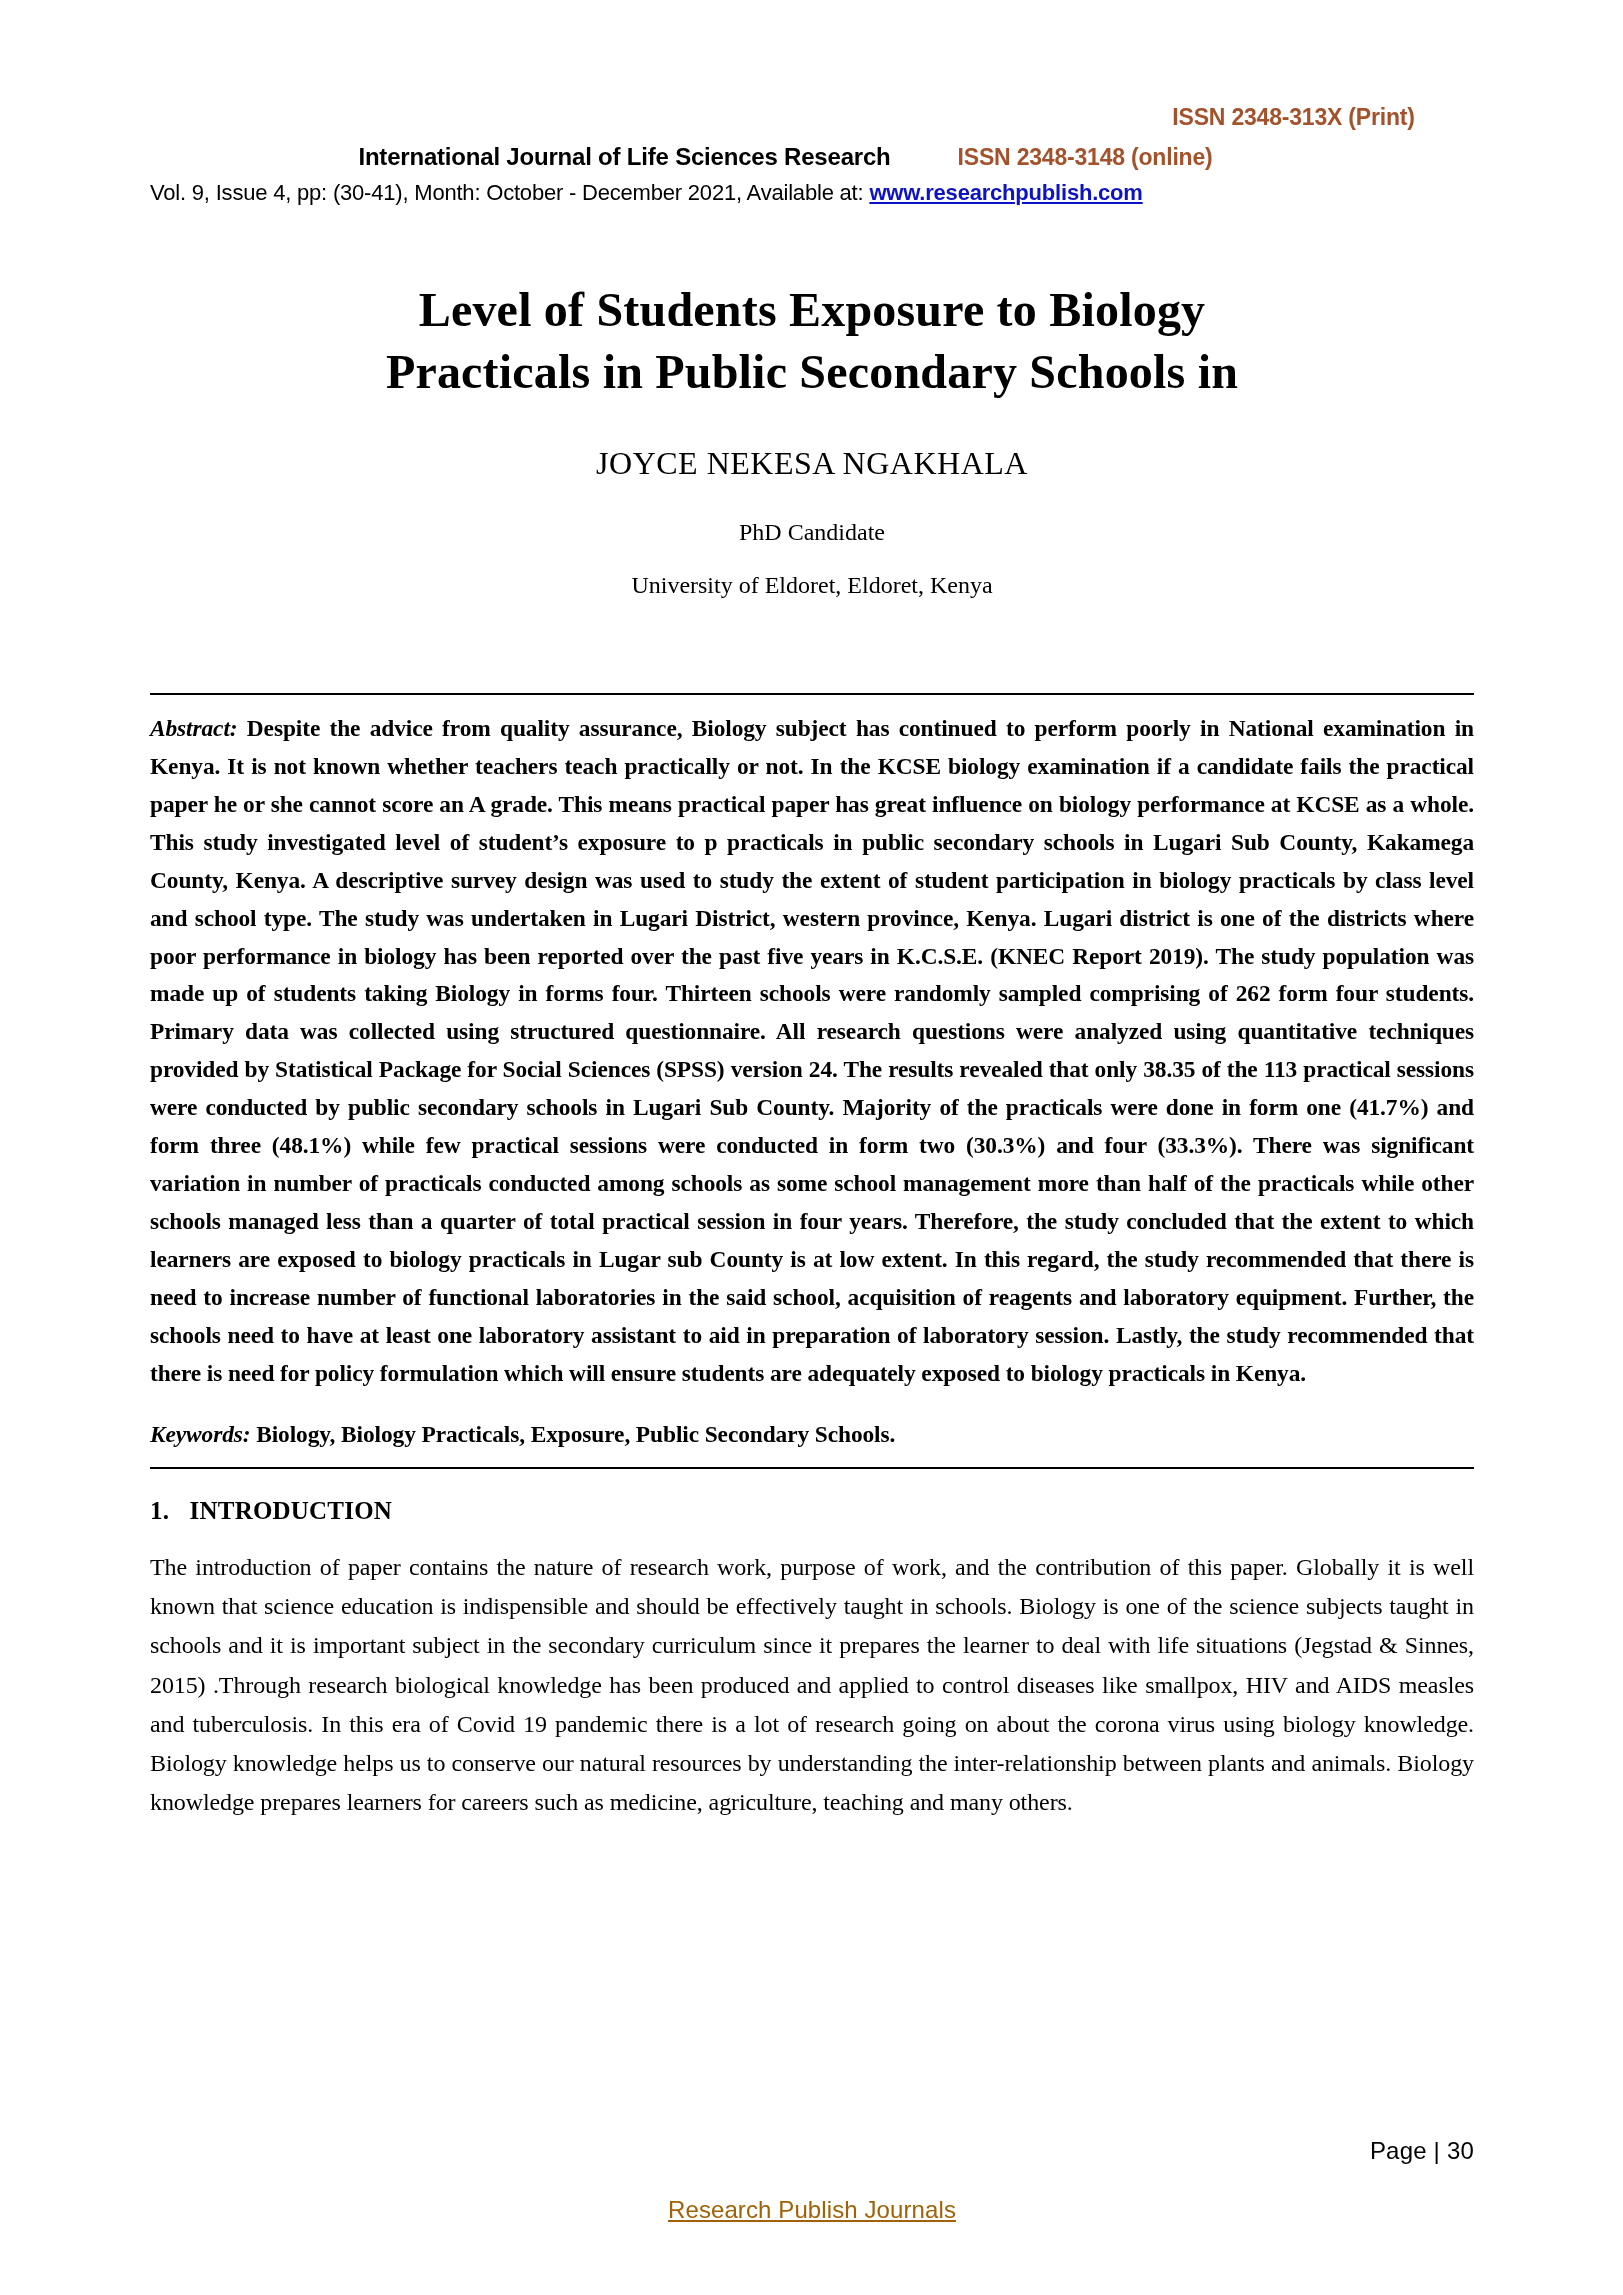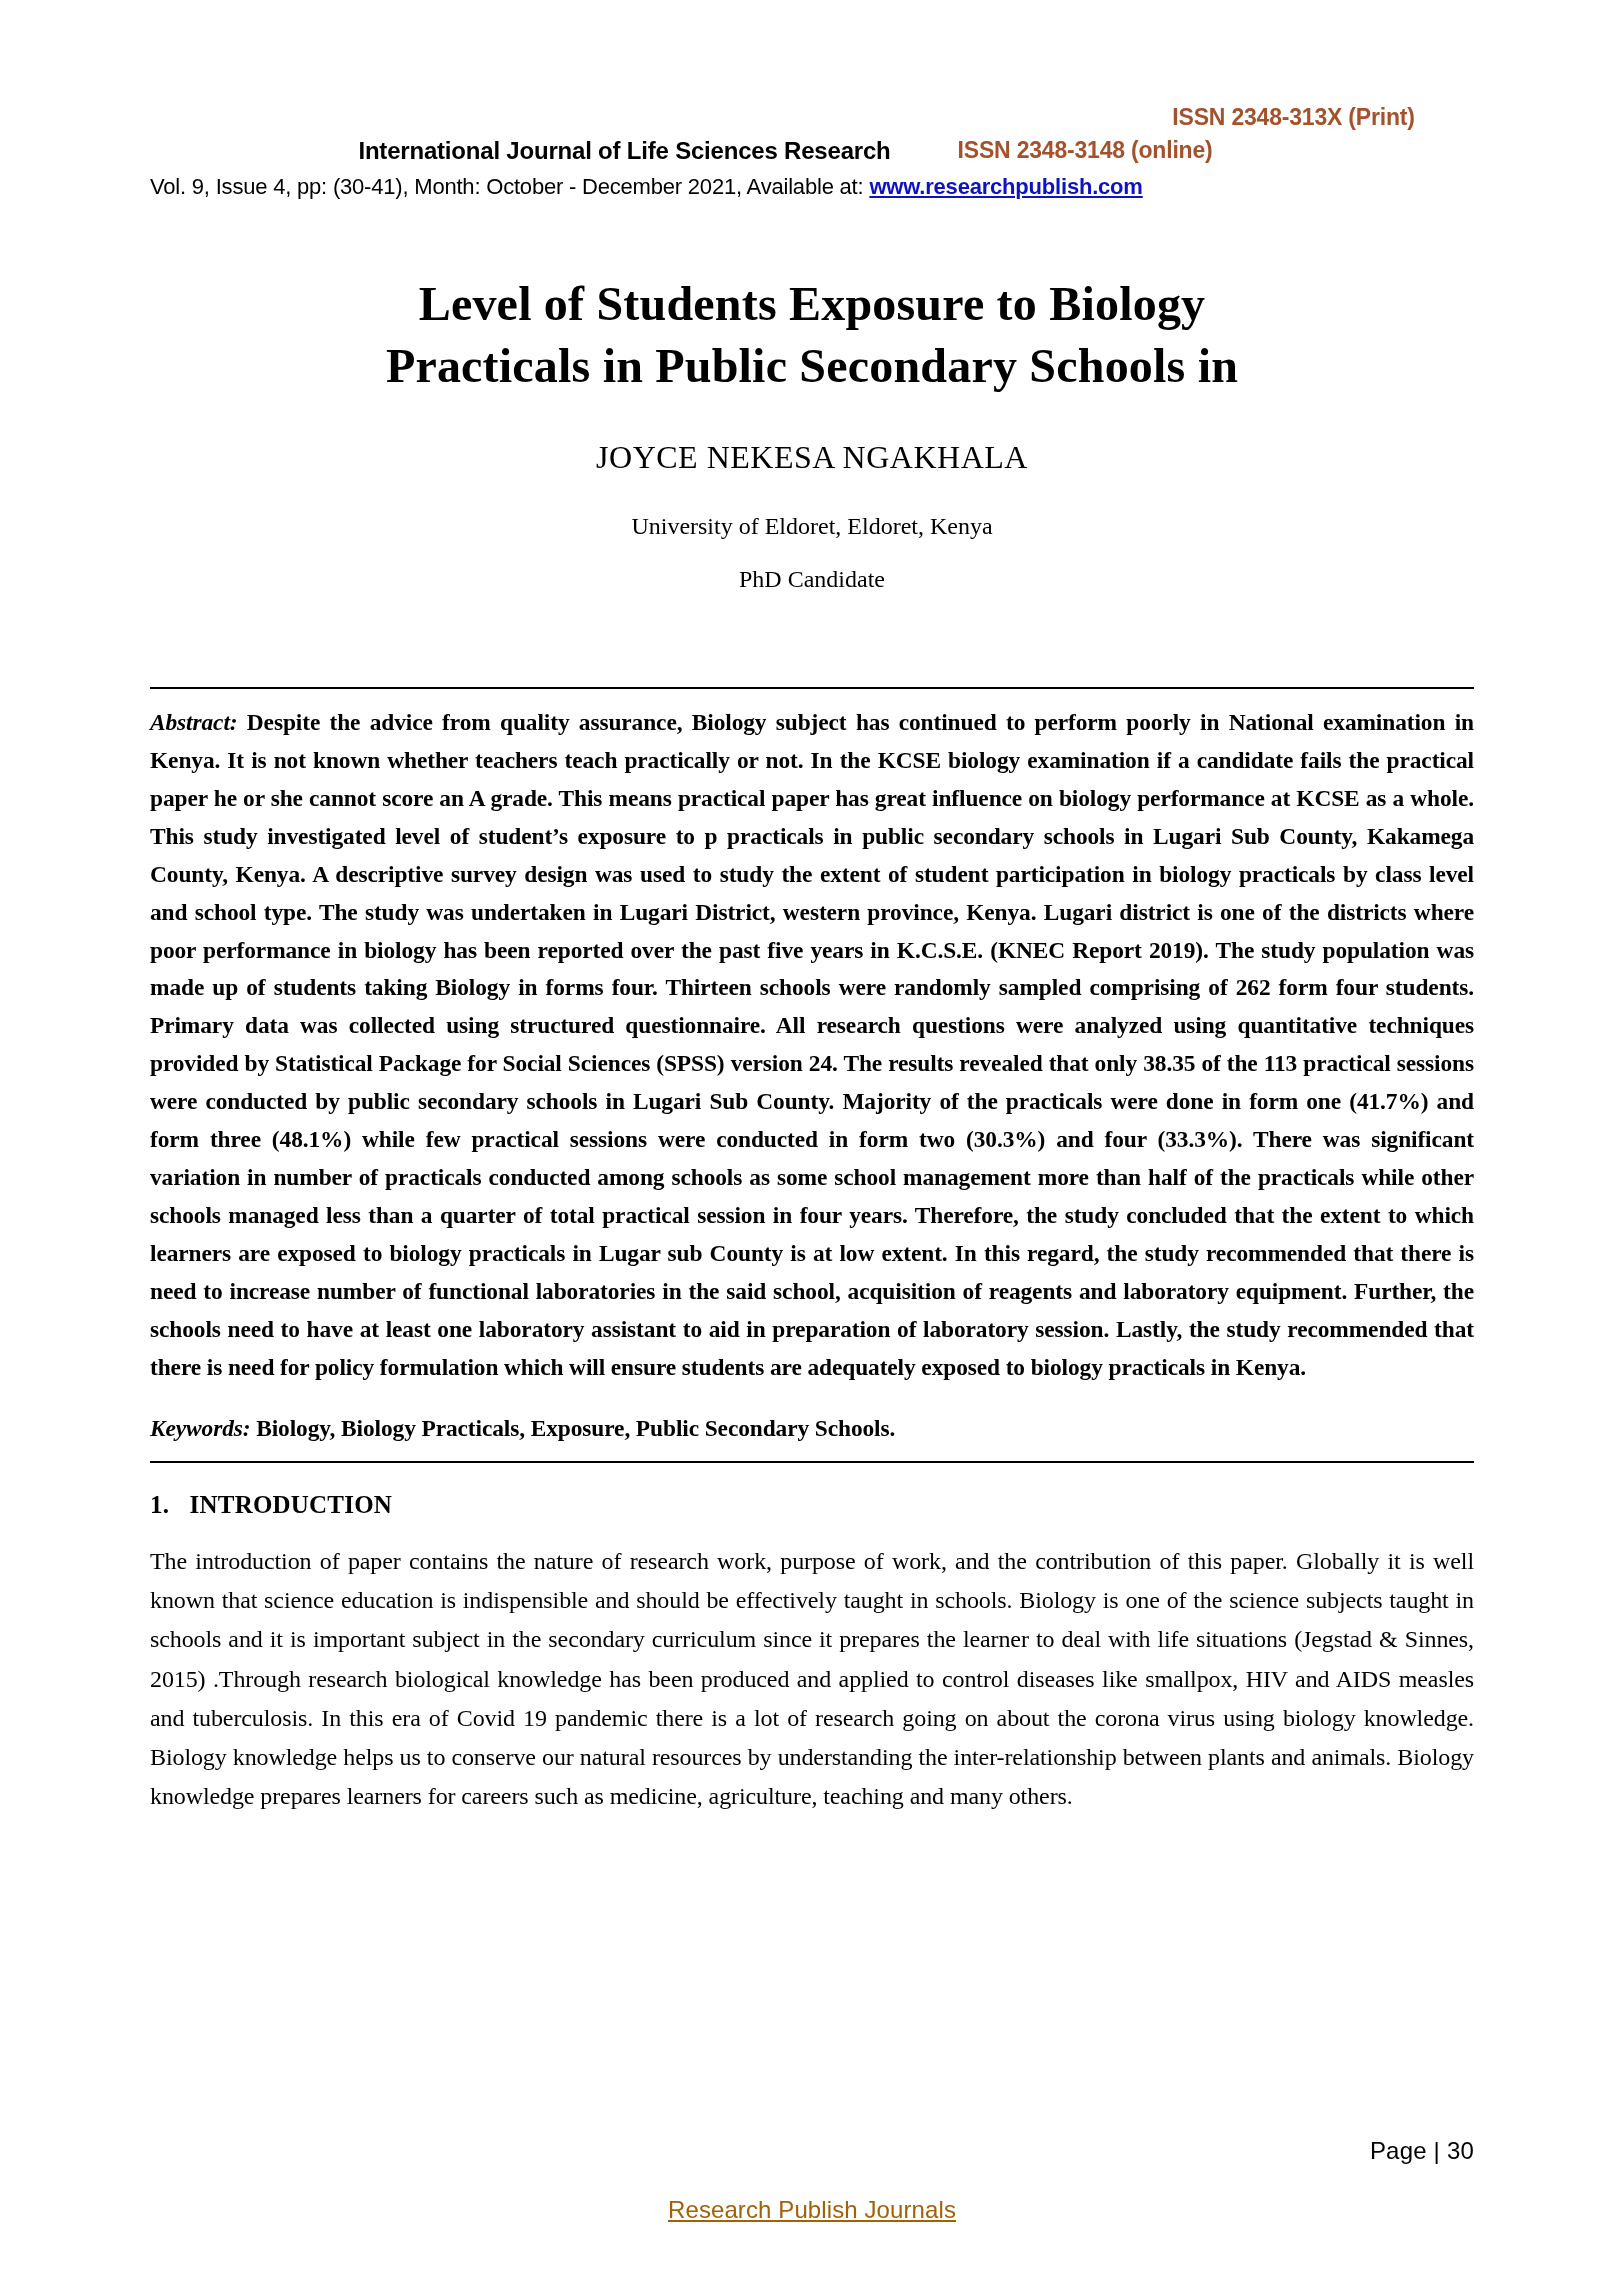--- a/index.html
+++ b/index.html
@@ -35,22 +35,22 @@
   }
   .mast-row1 {
     display: flex;
     justify-content: flex-end;
     align-items: baseline;
     margin-top: 10px;
   }
   .mast-row2 {
     display: flex;
     justify-content: center;
-    align-items: flex-start;
-    margin-top: 0;
+    align-items: flex-end;
+    margin-top: 6px;
   }
   .mast-row3 {
     margin-top: 3.1px;
     font-size: 22px;
     letter-spacing: -0.2px;
   }
   .issn {
     color: #A4522B;
     font-weight: bold;
     font-size: 23px;
@@ -190,22 +190,22 @@
   </div>
 
   <h1 class="title">
     <span class="title-line">Level of Students Exposure to Biology</span>
     <span class="title-line">Practicals in Public Secondary Schools in</span>
   </h1>
 
   <div class="author">JOYCE NEKESA NGAKHALA</div>
 
   <div class="affil">
+    <span class="affil-line">PhD Candidate</span>
     <span class="affil-line">University of Eldoret, Eldoret, Kenya</span>
-    <span class="affil-line">PhD Candidate</span>
   </div>
 
   <div class="abstract-wrap">
     <hr class="rule">
     <p class="abstract">
       <span class="lead">Abstract:</span>
       <span>Despite the advice from quality assurance, Biology subject has continued to perform poorly in National examination in Kenya. It is not known whether teachers teach practically or not. In the KCSE biology examination if a candidate fails the practical paper he or she cannot score an A grade. This means practical paper has great influence on biology performance at KCSE as a whole. This study investigated level of student’s exposure to p practicals in public secondary schools in Lugari Sub County, Kakamega County, Kenya. A descriptive survey design was used to study the extent of student participation in biology practicals by class level and school type. The study was undertaken in Lugari District, western province, Kenya. Lugari district is one of the districts where poor performance in biology has been reported over the past five years in K.C.S.E. (KNEC Report 2019). The study population was made up of students taking Biology in forms four.  Thirteen schools were randomly sampled comprising of 262 form four students. Primary data was collected using structured questionnaire. All research questions were analyzed using quantitative techniques provided by Statistical Package for Social Sciences (SPSS) version 24. The results revealed that only 38.35 of the 113 practical sessions were conducted by public secondary schools in Lugari Sub County. Majority of the practicals were done in form one (41.7%) and form three (48.1%) while few practical sessions were conducted in form two (30.3%) and four (33.3%). There was significant variation in number of practicals conducted among schools as some school management more than half of the practicals while other schools managed less than a quarter of total practical session in four years. Therefore, the study concluded that the extent to which learners are exposed to biology practicals in Lugar sub County is at low extent. In this regard, the study recommended that there is need to increase number of functional laboratories in the said school, acquisition of reagents and laboratory equipment. Further, the schools need to have at least one laboratory assistant to aid in preparation of laboratory session. Lastly, the study recommended that there is need for policy formulation which will ensure students are adequately exposed to biology practicals in Kenya.</span>
     </p>
     <p class="keywords">
       <span class="lead">Keywords:</span>

